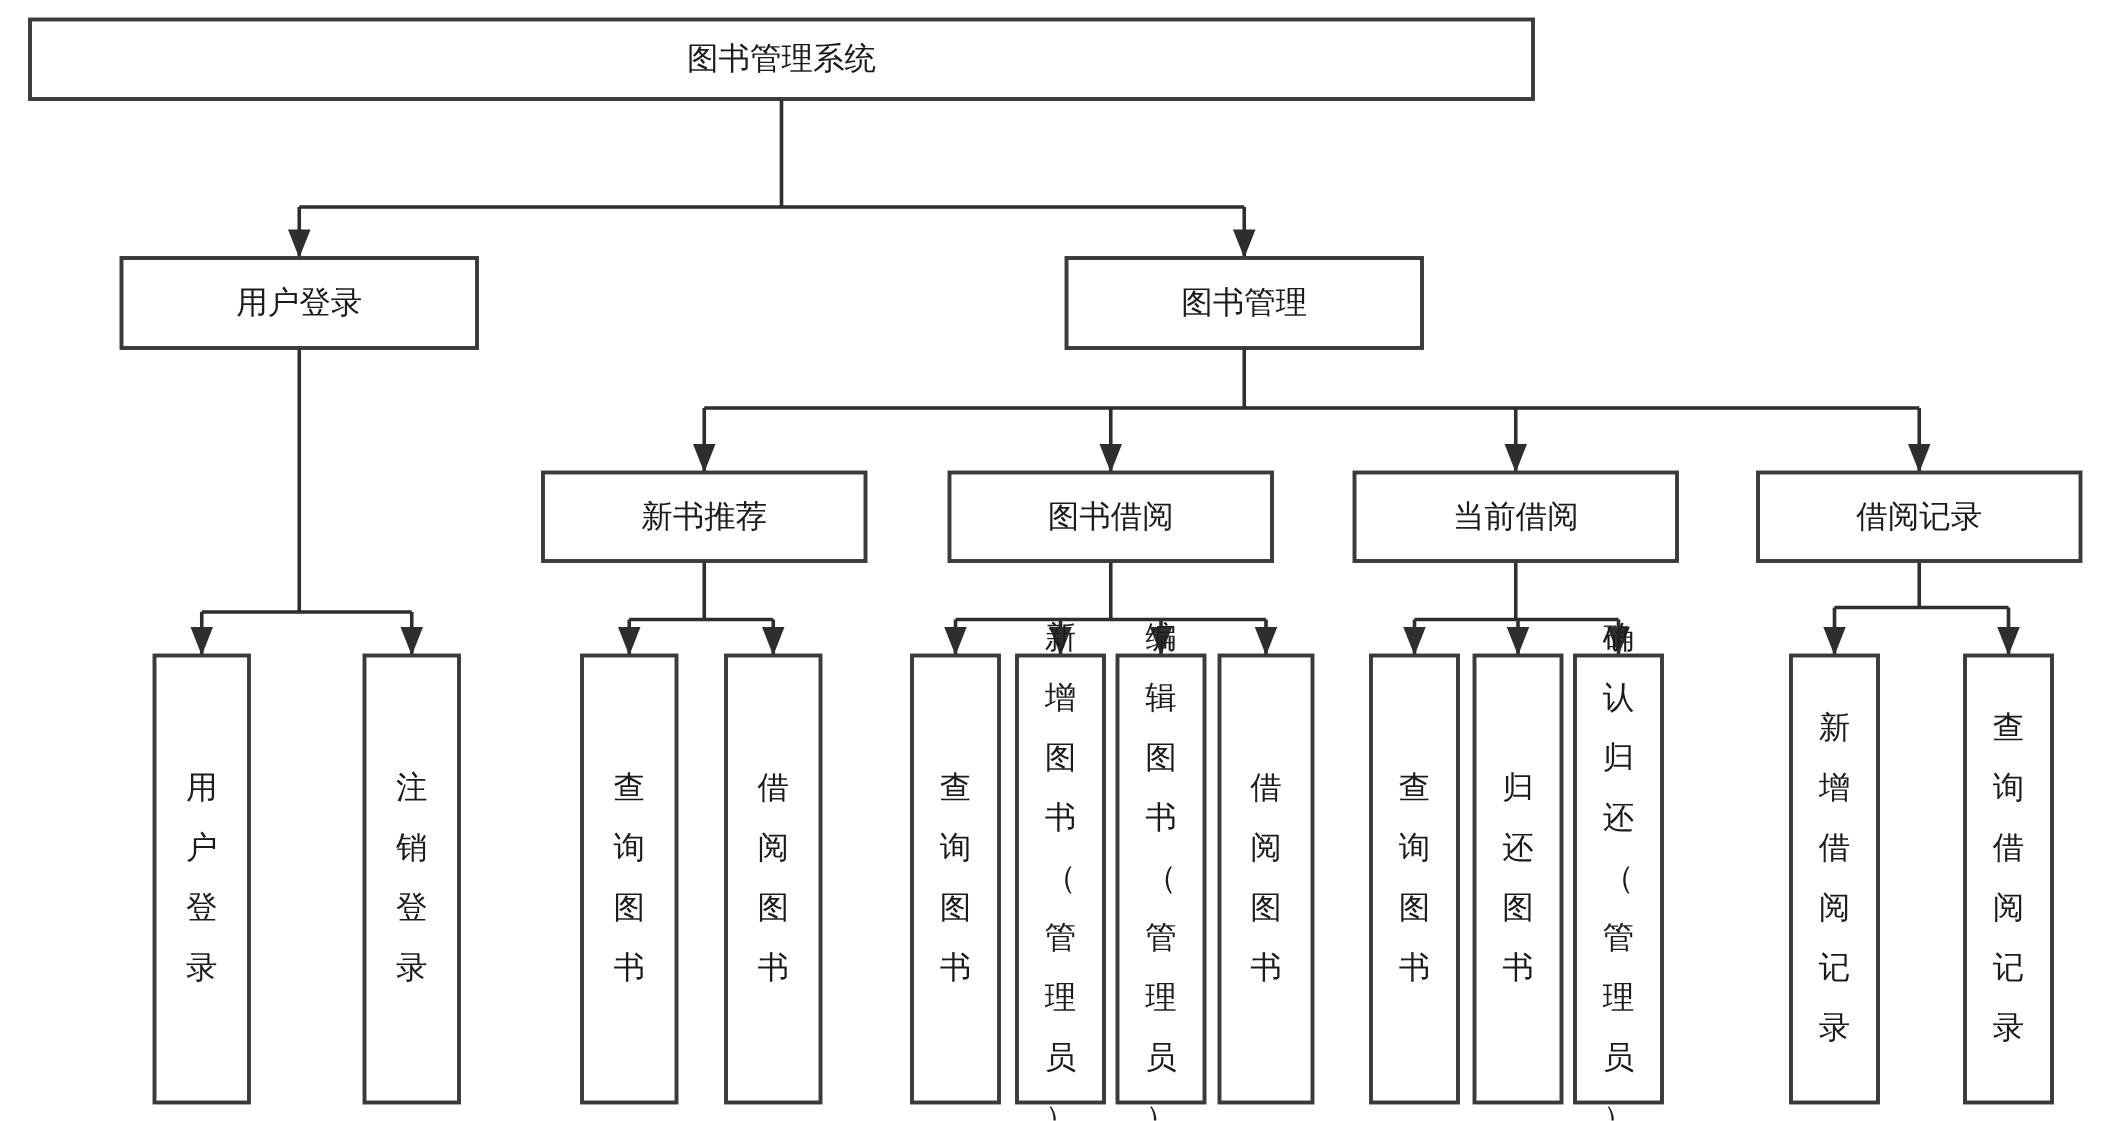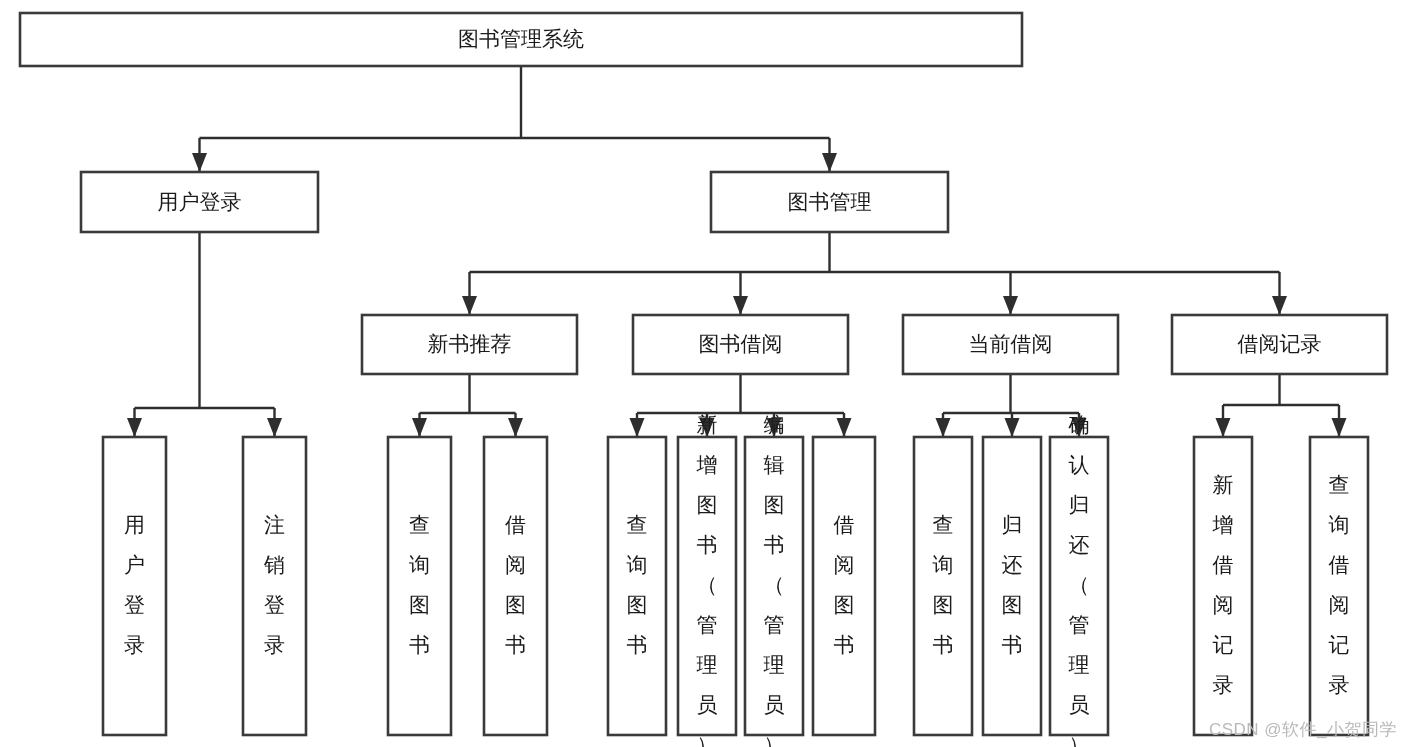--- a/index.html
+++ b/index.html
@@ -220,14 +220,13 @@
         <g>
           <rect x="1194" y="437" width="58" height="298" class="node-box"></rect>
           <text x="1223" y="486" class="node-label-v"><tspan x="1223" y="486">新</tspan><tspan x="1223" y="526">增</tspan><tspan x="1223" y="566">借</tspan><tspan x="1223" y="606">阅</tspan><tspan x="1223" y="646">记</tspan><tspan x="1223" y="686">录</tspan></text>
         </g>
         <g>
           <rect x="1310" y="437" width="58" height="298" class="node-box"></rect>
           <text x="1339" y="486" class="node-label-v"><tspan x="1339" y="486">查</tspan><tspan x="1339" y="526">询</tspan><tspan x="1339" y="566">借</tspan><tspan x="1339" y="606">阅</tspan><tspan x="1339" y="646">记</tspan><tspan x="1339" y="686">录</tspan></text>
         </g>
       </g>
   </svg>
-  <div class="watermark">CSDN @软件_小贺同学</div>
 </div>
 
 </body></html>

